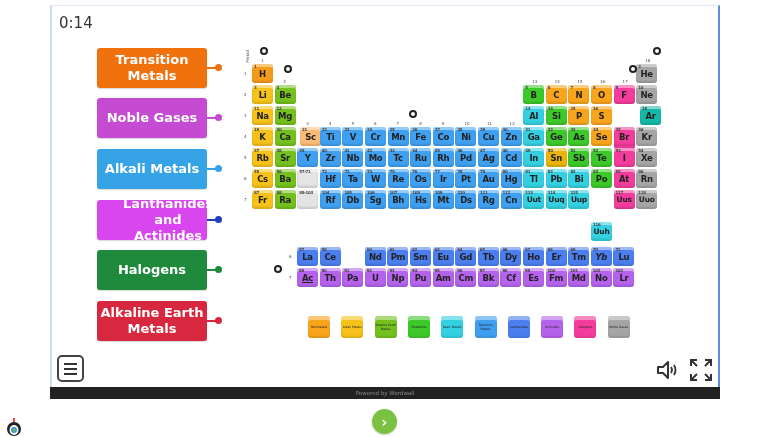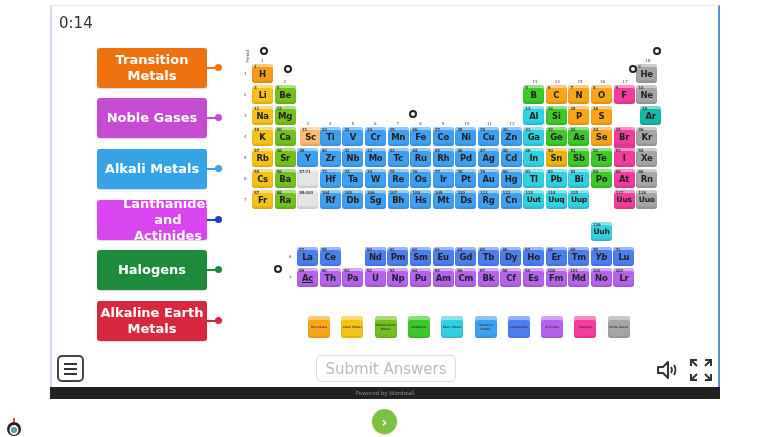--- a/index.html
+++ b/index.html
@@ -581,21 +581,20 @@
       <div class="legend" style="left: 522.4px; background: rgb(244, 60, 156);">Halogens</div>
       <div class="legend" style="left: 555.7px; background: rgb(165, 165, 165);">Noble Gases</div>
     </div>
 
   <div id="menu-btn">
     <span></span>
     <span></span>
     <span></span>
   </div>
 
-  <div id="submit">Submit Answers</div>
 
   <div id="sound">
     <svg width="24" height="20" viewBox="0 0 24 20">
       <path d="M2 7 H7 L12 2 V18 L7 13 H2 Z" fill="none" stroke="#333" stroke-width="2" stroke-linejoin="round"></path>
       <path d="M15 7 Q17 10 15 13" fill="none" stroke="#333" stroke-width="1.8"></path>
       <path d="M18 5 Q21 10 18 15" fill="none" stroke="#333" stroke-width="1.8"></path>
     </svg>
   </div>
   <div id="fullscreen">
     <svg width="24" height="24" viewBox="0 0 24 24">

